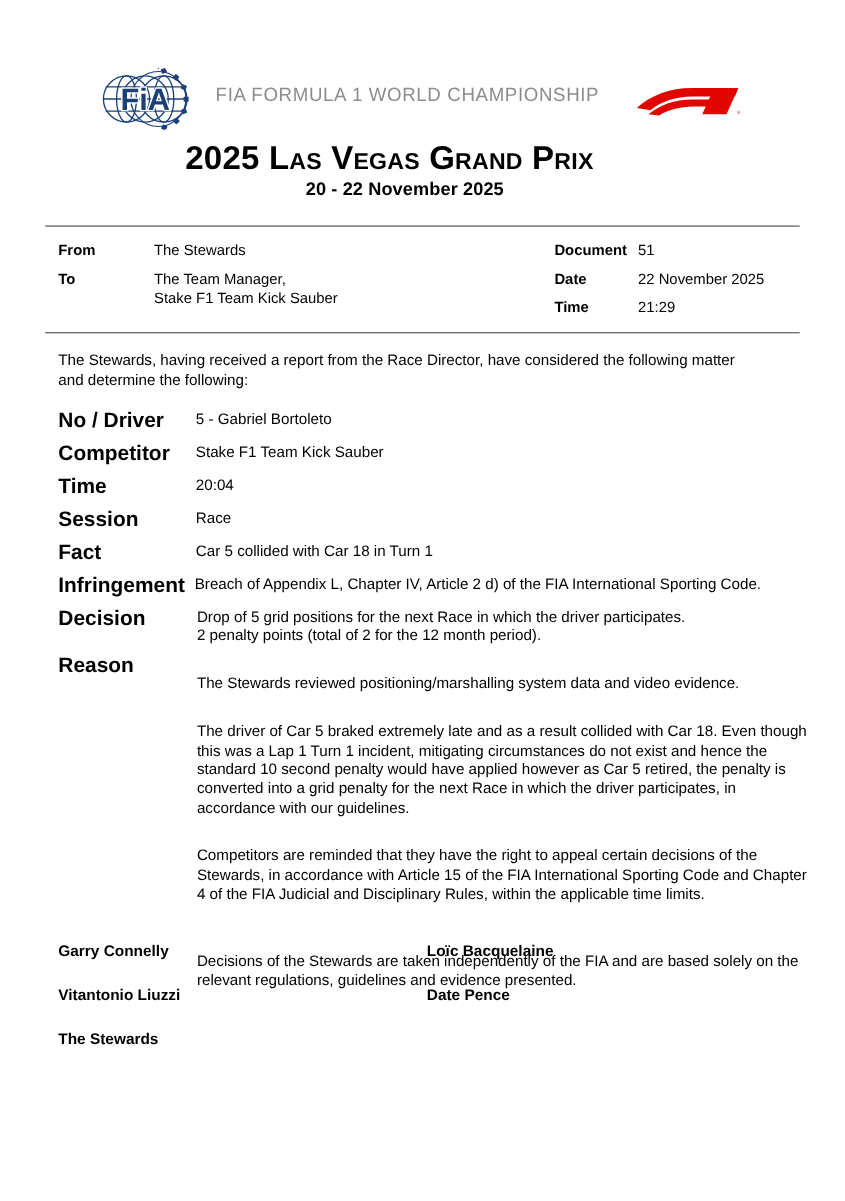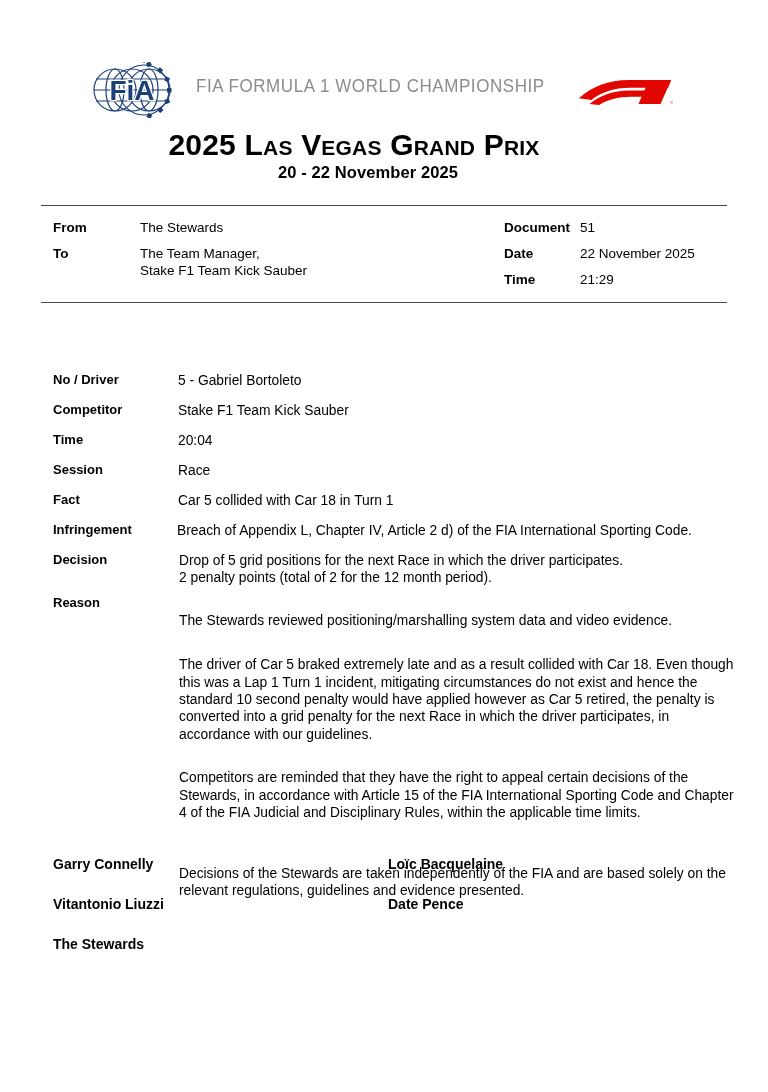--- a/index.html
+++ b/index.html
@@ -146,21 +146,21 @@
     width: 768px;
   }
   .drow {
     position: absolute;
     left: 0;
     width: 768px;
   }
   .dlabel {
     position: absolute;
     left: 53px;
-    font-size: 13px;
+    font-size: 19px;
     font-weight: bold;
     white-space: nowrap;
   }
   .dvalue {
     position: absolute;
     left: 150px;
     font-size: 13.8px;
     line-height: 1.26;
     white-space: pre-line;
     margin-left: 28px;
@@ -277,20 +277,21 @@
     <div class="meta-label m-doc-l">Document</div>
     <div class="meta-value m-doc-v">51</div>
 
     <div class="meta-label m-date-l">Date</div>
     <div class="meta-value m-date-v">22 November 2025</div>
 
     <div class="meta-label m-time-l">Time</div>
     <div class="meta-value m-time-v">21:29</div>
   </div>
 
+  <div class="intro">The Stewards, having received a report from the Race Director, have considered the following matter and determine the following:</div>
 
   <div class="details">
 
     <div class="drow r-driver">
       <div class="dlabel">No / Driver</div>
       <div class="dvalue">5 - Gabriel Bortoleto</div>
     </div>
 
     <div class="drow r-comp">
       <div class="dlabel">Competitor</div>

